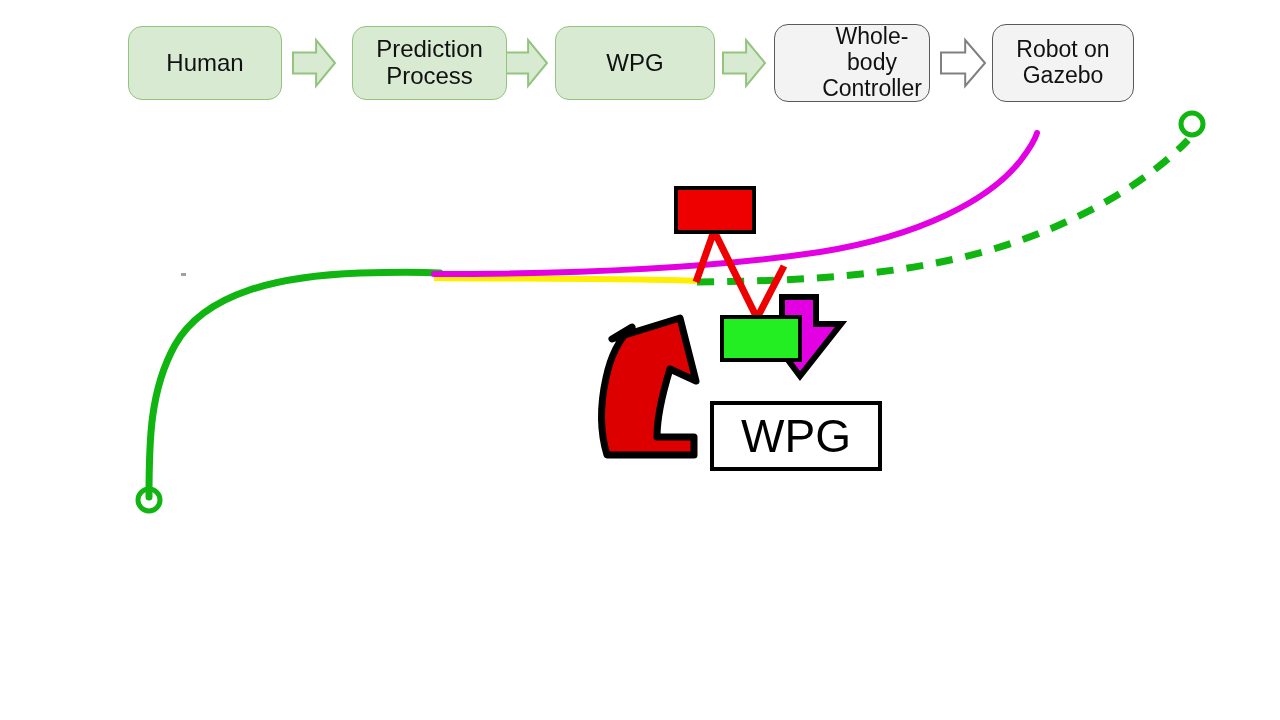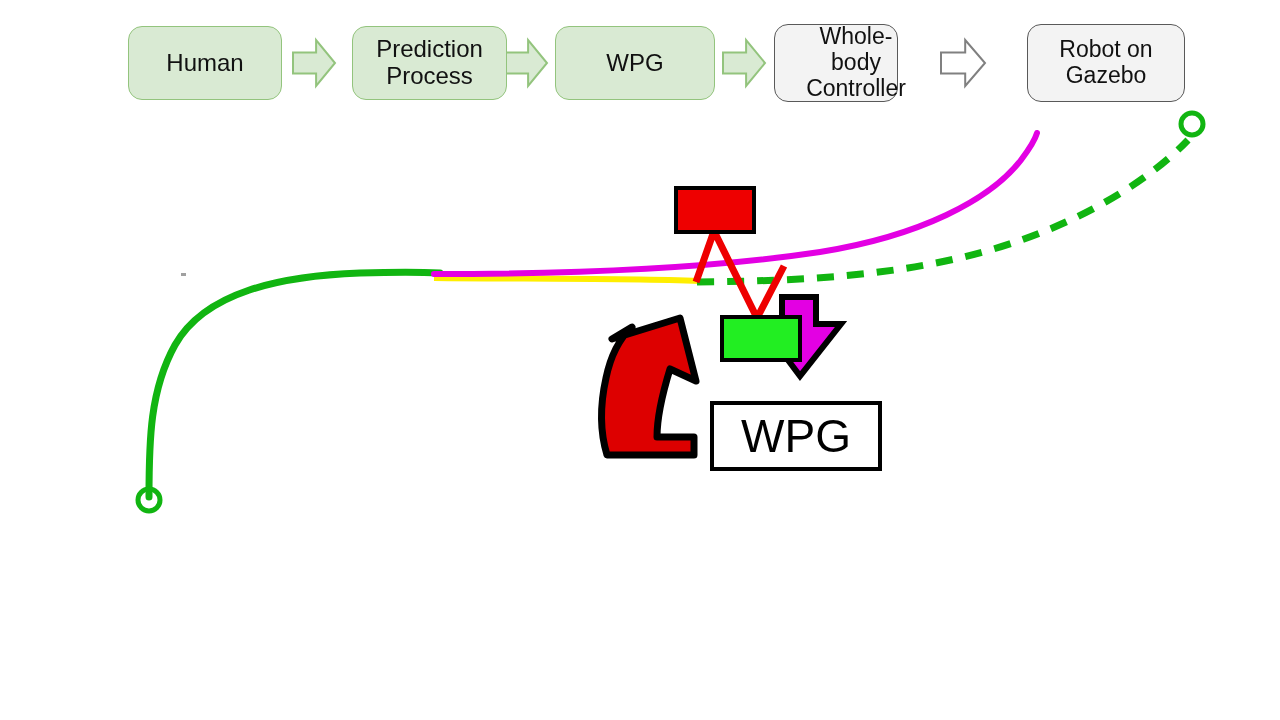--- a/index.html
+++ b/index.html
@@ -98,23 +98,23 @@
         <polygon points="723.0,52.4 746.1,52.4 746.1,40.0 765.0,63.0 746.1,86.0 746.1,73.6 723.0,73.6" fill="#d9ead3" stroke="#93c47d" stroke-width="2" stroke-linejoin="miter"></polygon>
         <polygon points="941.0,52.4 965.2,52.4 965.2,40.0 985.0,63.0 965.2,86.0 965.2,73.6 941.0,73.6" fill="#ffffff" stroke="#808080" stroke-width="2" stroke-linejoin="miter"></polygon>
       </g>
   </svg>
 
   <div id="pipeline-boxes">
       <div class="pipe-box green" style="left: 128px; top: 26px; width: 154px; height: 74px; font-size: 24px;"><span class="pipe-label">Human</span></div>
       <div class="pipe-box green" style="left: 352px; top: 26px; width: 155px; height: 74px; font-size: 24px;"><span class="pipe-label">Prediction
 Process</span></div>
       <div class="pipe-box green" style="left: 555px; top: 26px; width: 160px; height: 74px; font-size: 24px;"><span class="pipe-label">WPG</span></div>
-      <div class="pipe-box gray" style="left: 774px; top: 24px; width: 124px; height: 78px; font-size: 23px; padding-left: 40px;"><span class="pipe-label">Whole-body
+      <div class="pipe-box gray" style="left: 774px; top: 24px; width: 156px; height: 78px; font-size: 23px; padding-left: 40px;"><span class="pipe-label">Whole-body
 Controller</span></div>
-      <div class="pipe-box gray" style="left: 992px; top: 24px; width: 158px; height: 78px; font-size: 23px; margin-left: 35px;"><span class="pipe-label">Robot on
+      <div class="pipe-box gray" style="left: 992px; top: 24px; width: 142px; height: 78px; font-size: 23px;"><span class="pipe-label">Robot on
 Gazebo</span></div>
     </div>
 
   <div class="wpg-tag" id="wpg-tag" style="left: 710px; top: 401px; width: 172px; height: 70px; background: rgb(255, 255, 255); border-color: rgb(0, 0, 0);">
     <span>WPG</span>
   </div>
 
 </div>
 
 </body></html>

